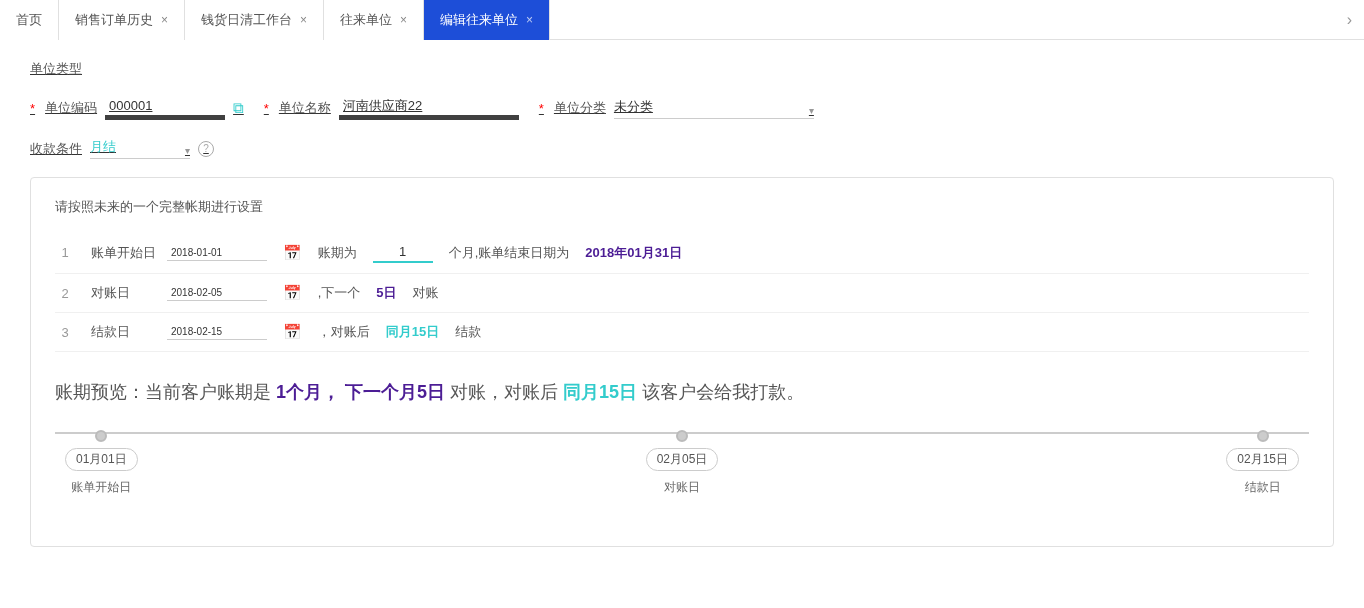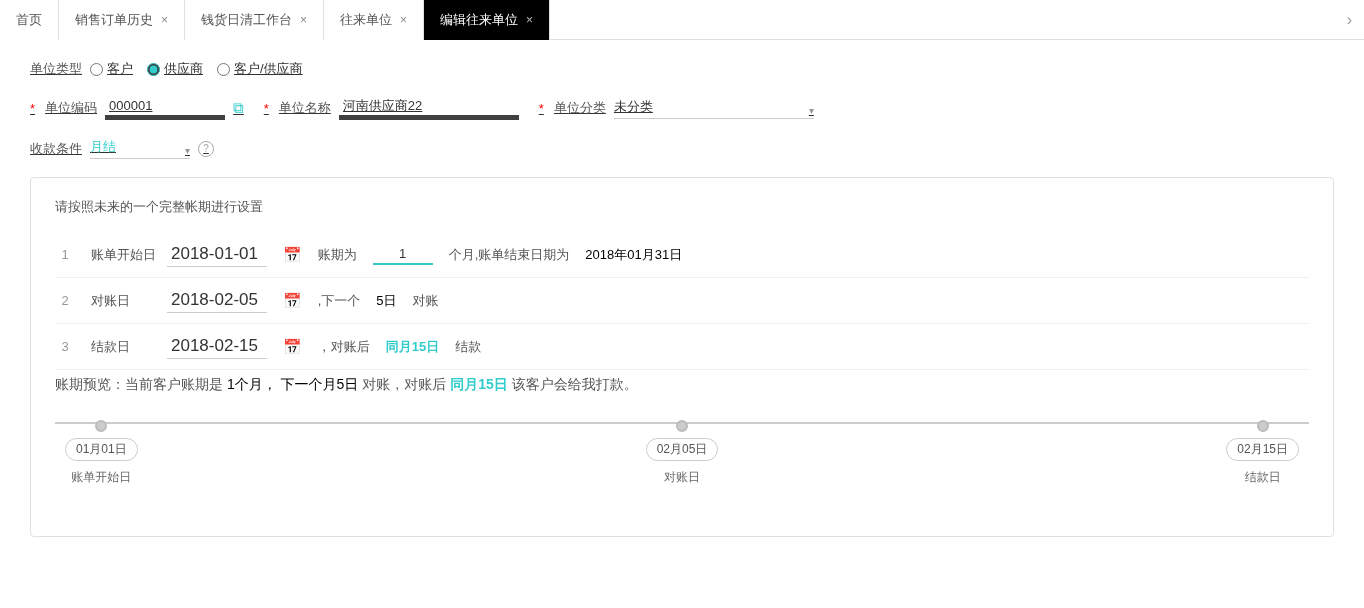--- a/index.html
+++ b/index.html
@@ -21,21 +21,21 @@
       padding: 0 16px;
       cursor: pointer;
       color: #555;
       font-size: 13px;
       border-right: 1px solid #e0e0e0;
       background: #fff;
       white-space: nowrap;
       gap: 6px;
     }
     .tab.active {
-      background: #000000;
+      background: #1d4ed8;
       color: #fff;
     }
     .tab-close {
       font-size: 12px;
       color: inherit;
       opacity: 0.7;
       cursor: pointer;
       margin-left: 2px;
     }
     .tab-more {
@@ -132,46 +132,46 @@
       border-bottom: 1px solid #f0f0f0;
       gap: 16px;
     }
     .setting-row:last-child { border-bottom: none; }
     .row-num { width: 20px; color: #999; font-size: 13px; text-align: center; }
     .row-label { width: 60px; color: #555; white-space: nowrap; }
     .date-input {
       border: none;
       border-bottom: 1px solid #ccc;
       outline: none;
-      font-size: 17px;
+      font-size: 10px;
       color: #333;
       width: 100px;
       background: transparent;
       padding: 2px 4px;
     }
     .period-input {
       border: none;
       border-bottom: 2px solid #3cc;
       outline: none;
       font-size: 13px;
       color: #333;
       width: 60px;
       background: transparent;
       padding: 2px 4px;
       text-align: center;
     }
     .row-desc { color: #555; font-size: 13px; }
-    .highlight-orange { color: #000000; font-weight: normal; }
+    .highlight-orange { color: #4c1d95; font-weight: bold; }
     .highlight-teal { color: #3cc; font-weight: bold; }
 
     
     .preview-text {
-      font-size: 14px;
-      color: #555;
-      margin-top: 6px;
+      font-size: 18px;
+      color: #555;
+      margin-top: 28px;
       padding: 0 0 16px 0;
     }
     .timeline-line {
       position: absolute;
       top: 12px;
       left: 0;
       right: 0;
       height: 2px;
       background: #ccc;
       z-index: 0;
@@ -237,34 +237,20 @@
     <span class="tab-close">×</span>
   </div>
   <div class="tab-more">›</div>
 </div>
 
 <div class="main-content">
 
   <div class="form-row">
     <div class="form-item">
       <span class="form-label">单位类型</span>
-      <div class="radio-group">
-        <label class="radio-item">
-          <input type="radio" name="unit_type" style="">
-          <span>客户</span>
-        </label>
-        <label class="radio-item">
-          <input type="radio" name="unit_type" checked="" style="">
-          <span>供应商</span>
-        </label>
-        <label class="radio-item">
-          <input type="radio" name="unit_type" style="">
-          <span>客户/供应商</span>
-        </label>
-      </div>
     </div>
   </div>
 
   <div class="form-row">
     <div class="form-item">
       <span class="required">*</span>
       <span class="form-label">单位编码</span>
       <input class="form-input" style="width: 120px;" type="text" value="000001">
       <span style="color:#3cc;cursor:pointer;font-size:15px;">⧉</span>
     </div>

